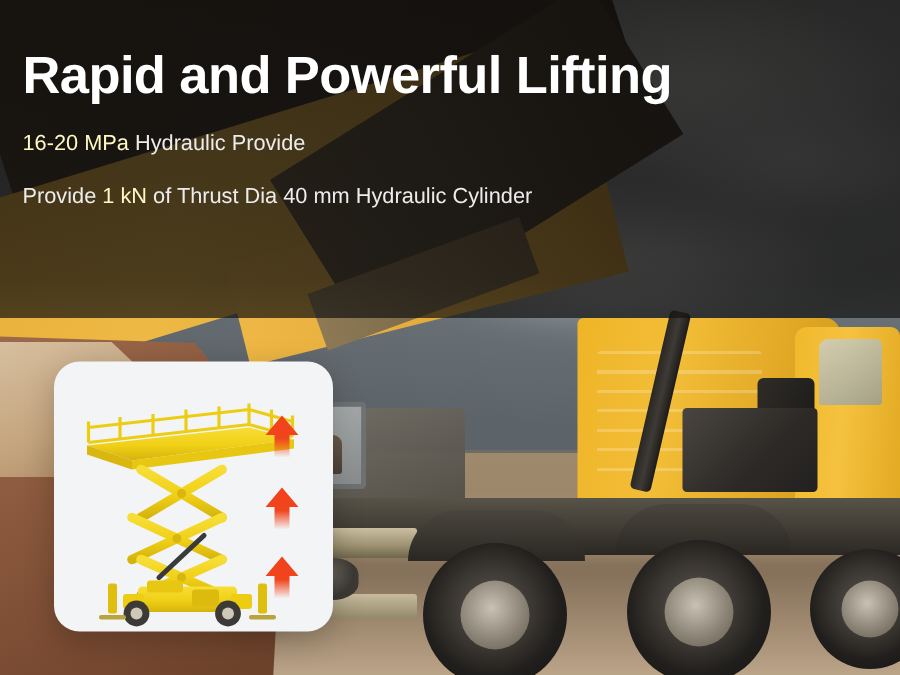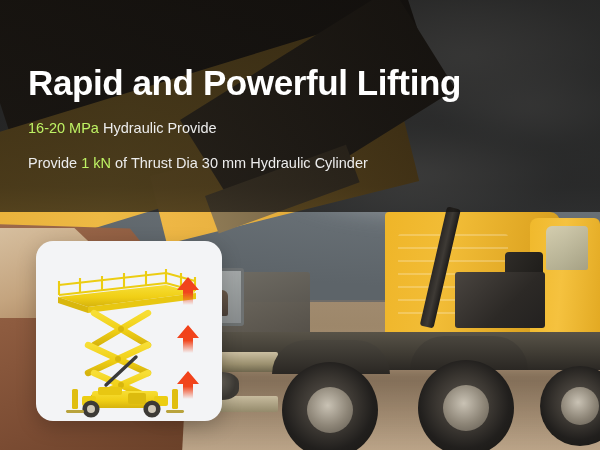--- a/index.html
+++ b/index.html
@@ -194,36 +194,36 @@
   .fender-a { left:272px; top:340px; width:118px; }
   .fender-b { left:410px; top:336px; width:118px; }
 
   
   .overlay {
     position:absolute; left:0; top:0; width:600px; height:212px;
     background:linear-gradient(180deg, rgba(14,12,10,.80) 0%, rgba(16,14,12,.76) 55%, rgba(18,16,14,.74) 88%, rgba(20,18,16,.70) 100%);
   }
 
   
-  .copy { position:absolute; left:28px; top:30px; width:540px;margin-top:32px; }
+  .copy { position:absolute; left:15px; top:30px; width:540px; }
   .headline {
     color:#ffffff; font-size:35px; font-weight:bold; letter-spacing:-.4px;
     line-height:1.18; white-space:nowrap;
   }
   .subhead {
     color:#f2f2f2; font-size:18px; font-weight:normal;
     margin-top:9px; line-height:1.25; white-space:nowrap;
   }
   .specs { margin-top:16px; }
   .spec {
     color:#ececec; font-size:14.5px; line-height:1.3;
     margin-bottom:16px; white-space:nowrap;
   }
   .spec:last-child { margin-bottom:0; }
-  .accent { color:#bef264; }
+  .accent { color:#fef9c3; }
 
   
   .card {
     position:absolute; left:36px; top:241px; width:186px; height:180px;
     background:#f3f4f6; border-radius:17px;
     box-shadow:0 6px 20px rgba(0,0,0,.22);
     overflow:hidden;
   }
   .card-svg { position:absolute; left:0; top:0; width:186px; height:180px; }
 </style>
@@ -289,21 +289,21 @@
   <div class="overlay"></div>
 
   <div class="copy">
     <div class="headline">Rapid and Powerful Lifting</div>
 
     <div class="specs">
       <div class="spec">
         <span></span><span class="accent">16-20 MPa</span><span> Hydraulic Provide</span>
       </div>
       <div class="spec">
-        <span>Provide </span><span class="accent">1 kN</span><span> of Thrust Dia 30 mm Hydraulic Cylinder</span>
+        <span>Provide </span><span class="accent">1 kN</span><span> of Thrust Dia 40 mm Hydraulic Cylinder</span>
       </div>
     </div>
   </div>
 
   <div class="card">
     <svg class="card-svg" viewBox="0 0 186 180">
       <defs>
         <linearGradient id="yl" x1="0" y1="0" x2="0" y2="1">
           <stop offset="0%" stop-color="#f7de35"></stop>
           <stop offset="55%" stop-color="#f0cf16"></stop>

